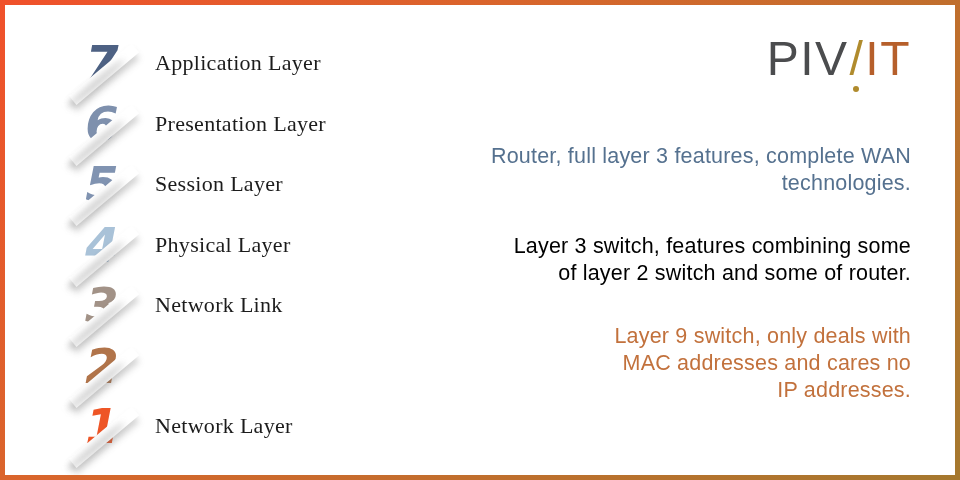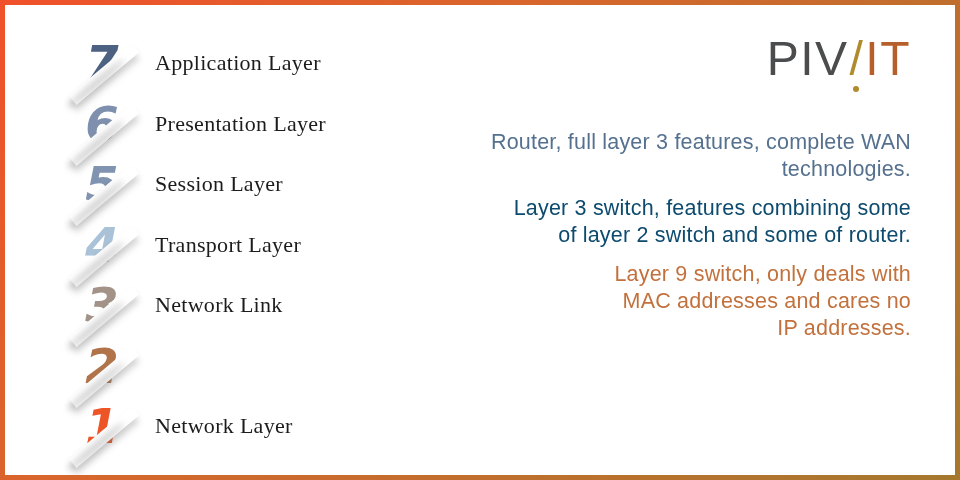--- a/index.html
+++ b/index.html
@@ -105,26 +105,26 @@
     bottom: -9px;
     width: 6px;
     height: 6px;
     border-radius: 50%;
     background: currentColor;
   }
 
   
   .annotations {
     position: absolute;
-    top: 124px;
+    top: 138px;
     right: 44px;
     width: 500px;
     display: flex;
     flex-direction: column;
-    gap: 12px;
+    gap: 36px;
     text-align: right;
   }
   .annotation {
     font-size: 21.5px;
     line-height: 27px;
     letter-spacing: 0.2px;
     white-space: pre-line;
   }
 </style>
 </head>
@@ -148,21 +148,21 @@
       <div class="osi-row">
         <div class="num-cell">
           <span class="layer-number" style="color: rgb(128, 147, 177);">5</span>
         </div>
         <span class="layer-label">Session Layer</span>
       </div>
       <div class="osi-row">
         <div class="num-cell">
           <span class="layer-number" style="color: rgb(169, 194, 216);">4</span>
         </div>
-        <span class="layer-label">Transport Layer</span>
+        <span class="layer-label">Physical Layer</span>
       </div>
       <div class="osi-row">
         <div class="num-cell">
           <span class="layer-number" style="color: rgb(162, 146, 135);">3</span>
         </div>
         <span class="layer-label">Network Link</span>
       </div>
       <div class="osi-row">
         <div class="num-cell">
           <span class="layer-number" style="color: rgb(177, 116, 74);">2</span>
@@ -176,20 +176,20 @@
       </div>
   </div>
 
   <div class="logo">
     <span style="color: rgb(75, 76, 78);">PI</span><span style="color: rgb(75, 76, 78);">V</span><span class="logo-slash" style="color: rgb(176, 139, 45);">/</span><span style="color: rgb(182, 95, 43);">IT</span>
   </div>
 
   <div class="annotations">
     <div class="annotation" style="color: rgb(85, 113, 143);">Router, full layer 3 features, complete WAN
 technologies.</div>
-      <div class="annotation" style="color: #0c4a6e;">Layer 3 switch, features combining some
+      <div class="annotation" style="color: #000000;">Layer 3 switch, features combining some
 of layer 2 switch and some of router.</div>
       <div class="annotation" style="color: rgb(194, 113, 60);">Layer 9 switch, only deals with
 MAC addresses and cares no
 IP addresses.</div>
   </div>
 
 </div>
 
 </body></html>

